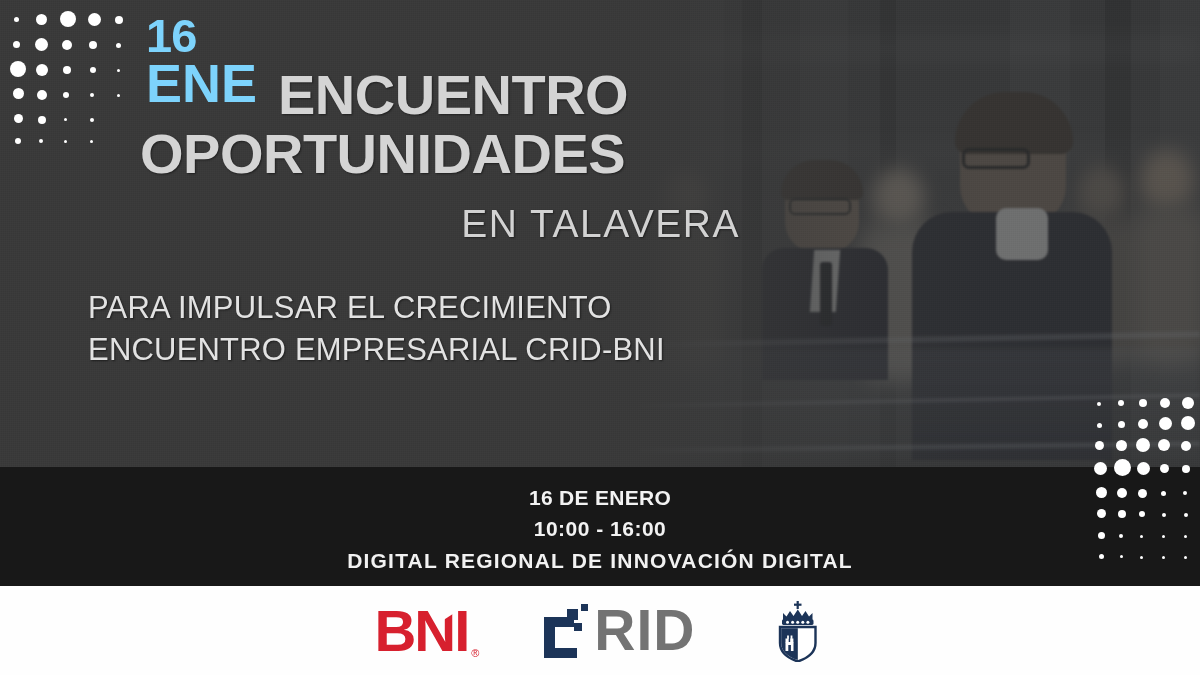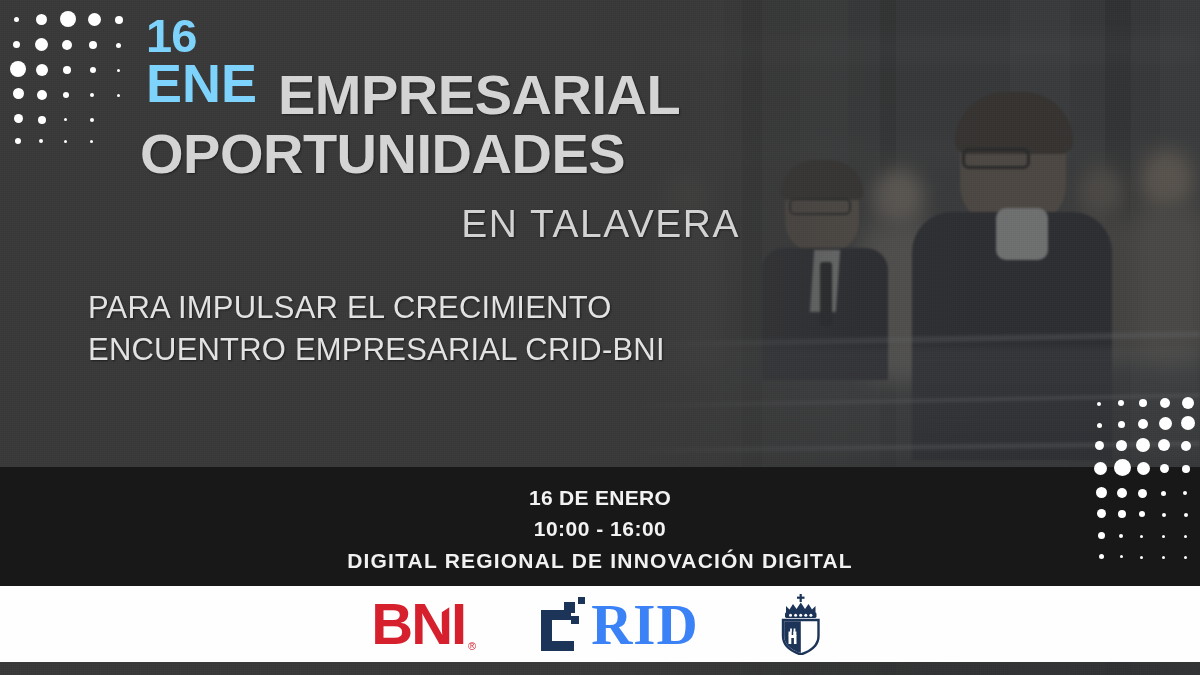--- a/index.html
+++ b/index.html
@@ -209,21 +209,21 @@
     letter-spacing: 1.2px;
     margin-top: 8px;
   }
 
   
   .footer {
     position: absolute;
     left: 0;
     right: 0;
     top: 586px;
-    height: 76px;
+    height: 89px;
     background: #fefefe;
     display: flex;
     align-items: center;
     justify-content: center;
     gap: 74px;
     z-index: 6;
   }
 
   .logo-bni {
     position: relative;
@@ -239,22 +239,21 @@
     right: -11px;
     bottom: 1px;
     font-size: 11px;
     font-weight: 400;
     letter-spacing: 0;
   }
 
   .logo-crid {
     display: flex;
     align-items: center;
-    color: #3b82f6;
-    font-family: Liberation Serif, serif;
+    color: #737373;
   }
   .logo-crid .c-mark {
     position: relative;
     width: 48px;
     height: 54px;
     margin-right: 4px;
   }
   .logo-crid .c-mark b {
     position: absolute;
     display: block;
@@ -413,21 +412,21 @@
     <i style="left:70px; top:160px; width:3px;  height:3px;"></i>
     <i style="left:92px; top:160px; width:3px;  height:3px;"></i>
   </div>
 
   <div class="datebox">
     <span class="date-day">16</span>
     <span class="date-mon">ENE</span>
   </div>
 
   <div class="headline">
-    <span class="l1">EMPRESARIAL</span>
+    <span class="l1">ENCUENTRO</span>
     <span class="l2">OPORTUNIDADES</span>
   </div>
   <div class="headline-sub">EN TALAVERA</div>
 
   <div class="lede">
     <span>PARA IMPULSAR EL CRECIMIENTO</span>
     <span>ENCUENTRO EMPRESARIAL CRID-BNI</span>
   </div>
 
   <div class="band">

